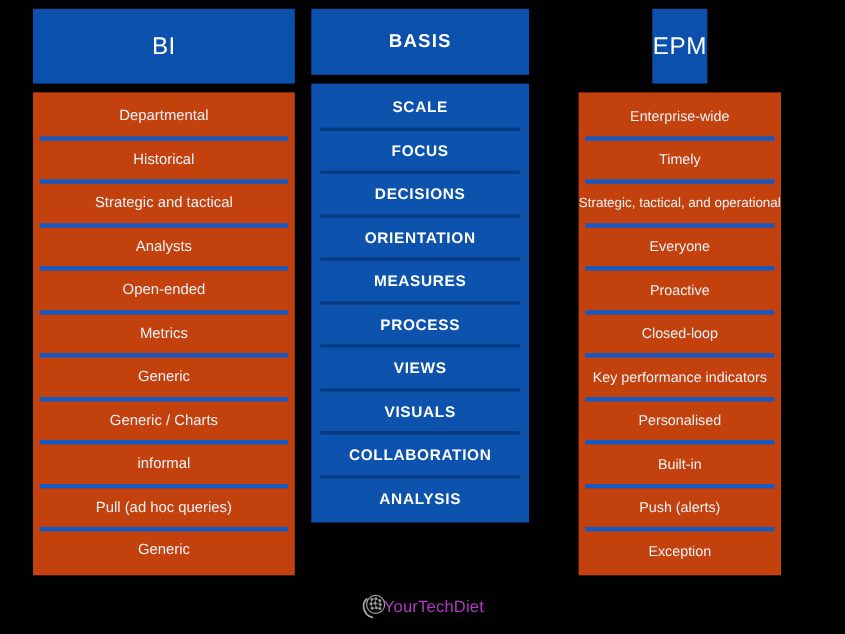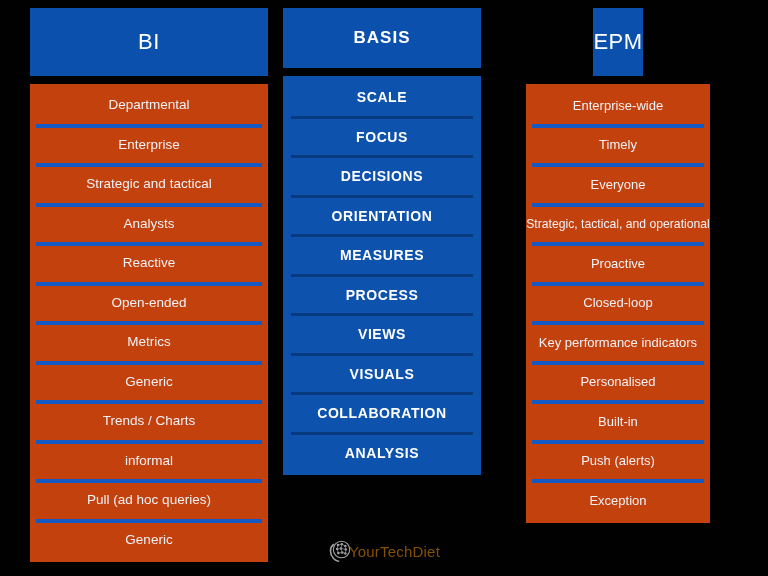--- a/index.html
+++ b/index.html
@@ -142,21 +142,21 @@
   }
   .wm-icon {
     width: 26px;
     height: 26px;
     position: relative;
     opacity: 0.78;
     flex: 0 0 auto;
   }
   .wm-text {
     font-size: 15px;
-    color: #a16207;
+    color: #d946ef;
     opacity: 0.82;
     letter-spacing: 0.2px;
     margin-left: -7px;
   }
 </style>
 </head>
 <body>
 
 <div class="slide">
 
@@ -164,42 +164,39 @@
 
     <div class="column col-bi">
       <div class="col-header">
         <span class="htext">BI</span>
       </div>
       <div class="col-body">
         <div class="row">
             <span class="rtext">Departmental</span>
           </div>
         <div class="row">
-            <span class="rtext">Enterprise</span>
+            <span class="rtext">Historical</span>
           </div>
         <div class="row">
             <span class="rtext">Strategic and tactical</span>
           </div>
         <div class="row">
             <span class="rtext">Analysts</span>
           </div>
         <div class="row">
-            <span class="rtext">Reactive</span>
-          </div>
-        <div class="row">
             <span class="rtext">Open-ended</span>
           </div>
         <div class="row">
             <span class="rtext">Metrics</span>
           </div>
         <div class="row">
             <span class="rtext">Generic</span>
           </div>
         <div class="row">
-            <span class="rtext">Trends / Charts</span>
+            <span class="rtext">Generic / Charts</span>
           </div>
         <div class="row">
             <span class="rtext">informal</span>
           </div>
         <div class="row">
             <span class="rtext">Pull (ad hoc queries)</span>
           </div>
         <div class="row">
             <span class="rtext">Generic</span>
           </div>
@@ -248,25 +245,25 @@
       <div class="col-header">
         <span class="htext">EPM</span>
       </div>
       <div class="col-body">
         <div class="row">
             <span class="rtext">Enterprise-wide</span>
           </div>
         <div class="row">
             <span class="rtext">Timely</span>
           </div>
-        <div class="row">
-            <span class="rtext">Everyone</span>
-          </div>
         <div class="row tight">
             <span class="rtext">Strategic, tactical, and operational</span>
+          </div>
+        <div class="row">
+            <span class="rtext">Everyone</span>
           </div>
         <div class="row">
             <span class="rtext">Proactive</span>
           </div>
         <div class="row">
             <span class="rtext">Closed-loop</span>
           </div>
         <div class="row">
             <span class="rtext">Key performance indicators</span>
           </div>

